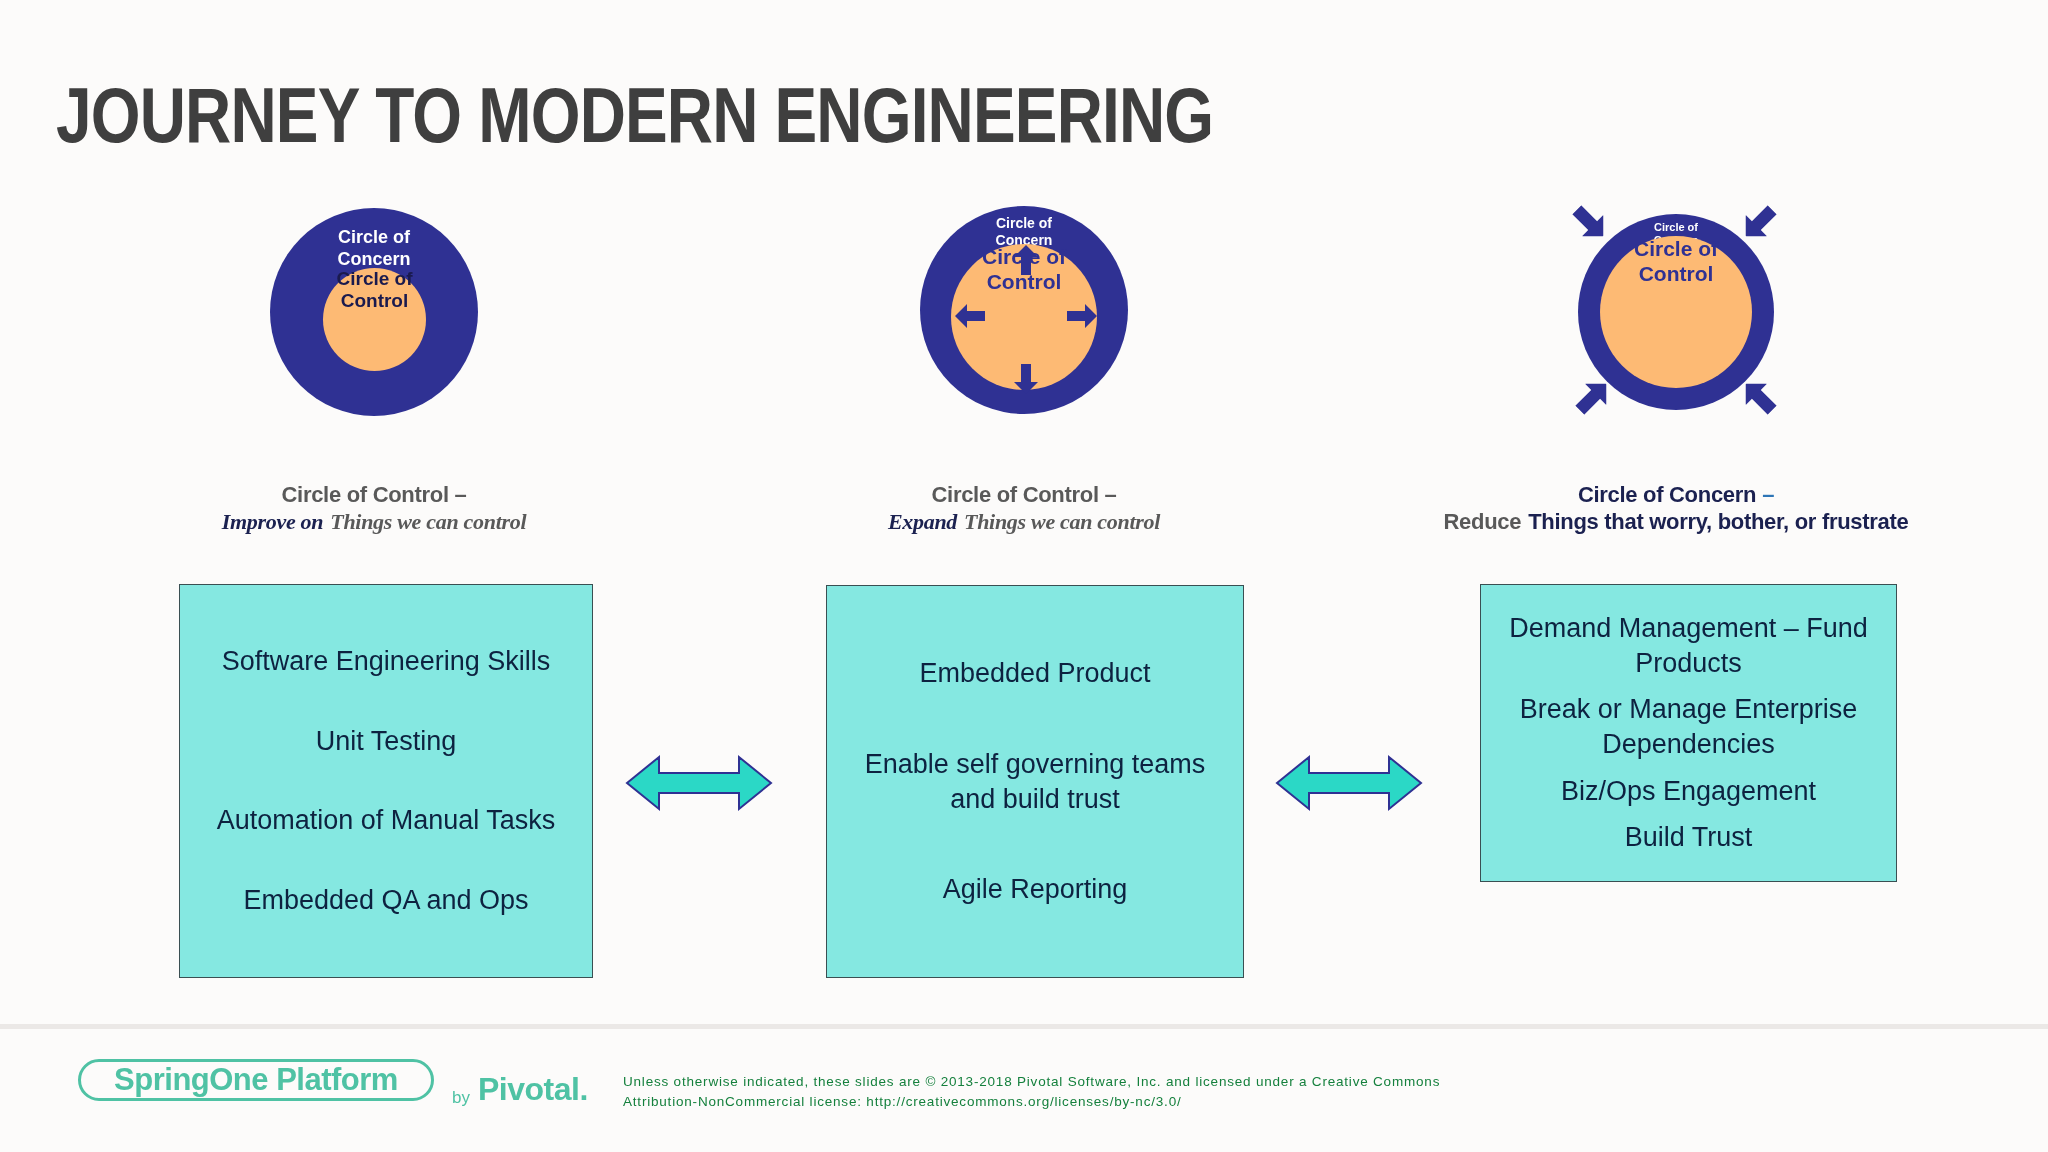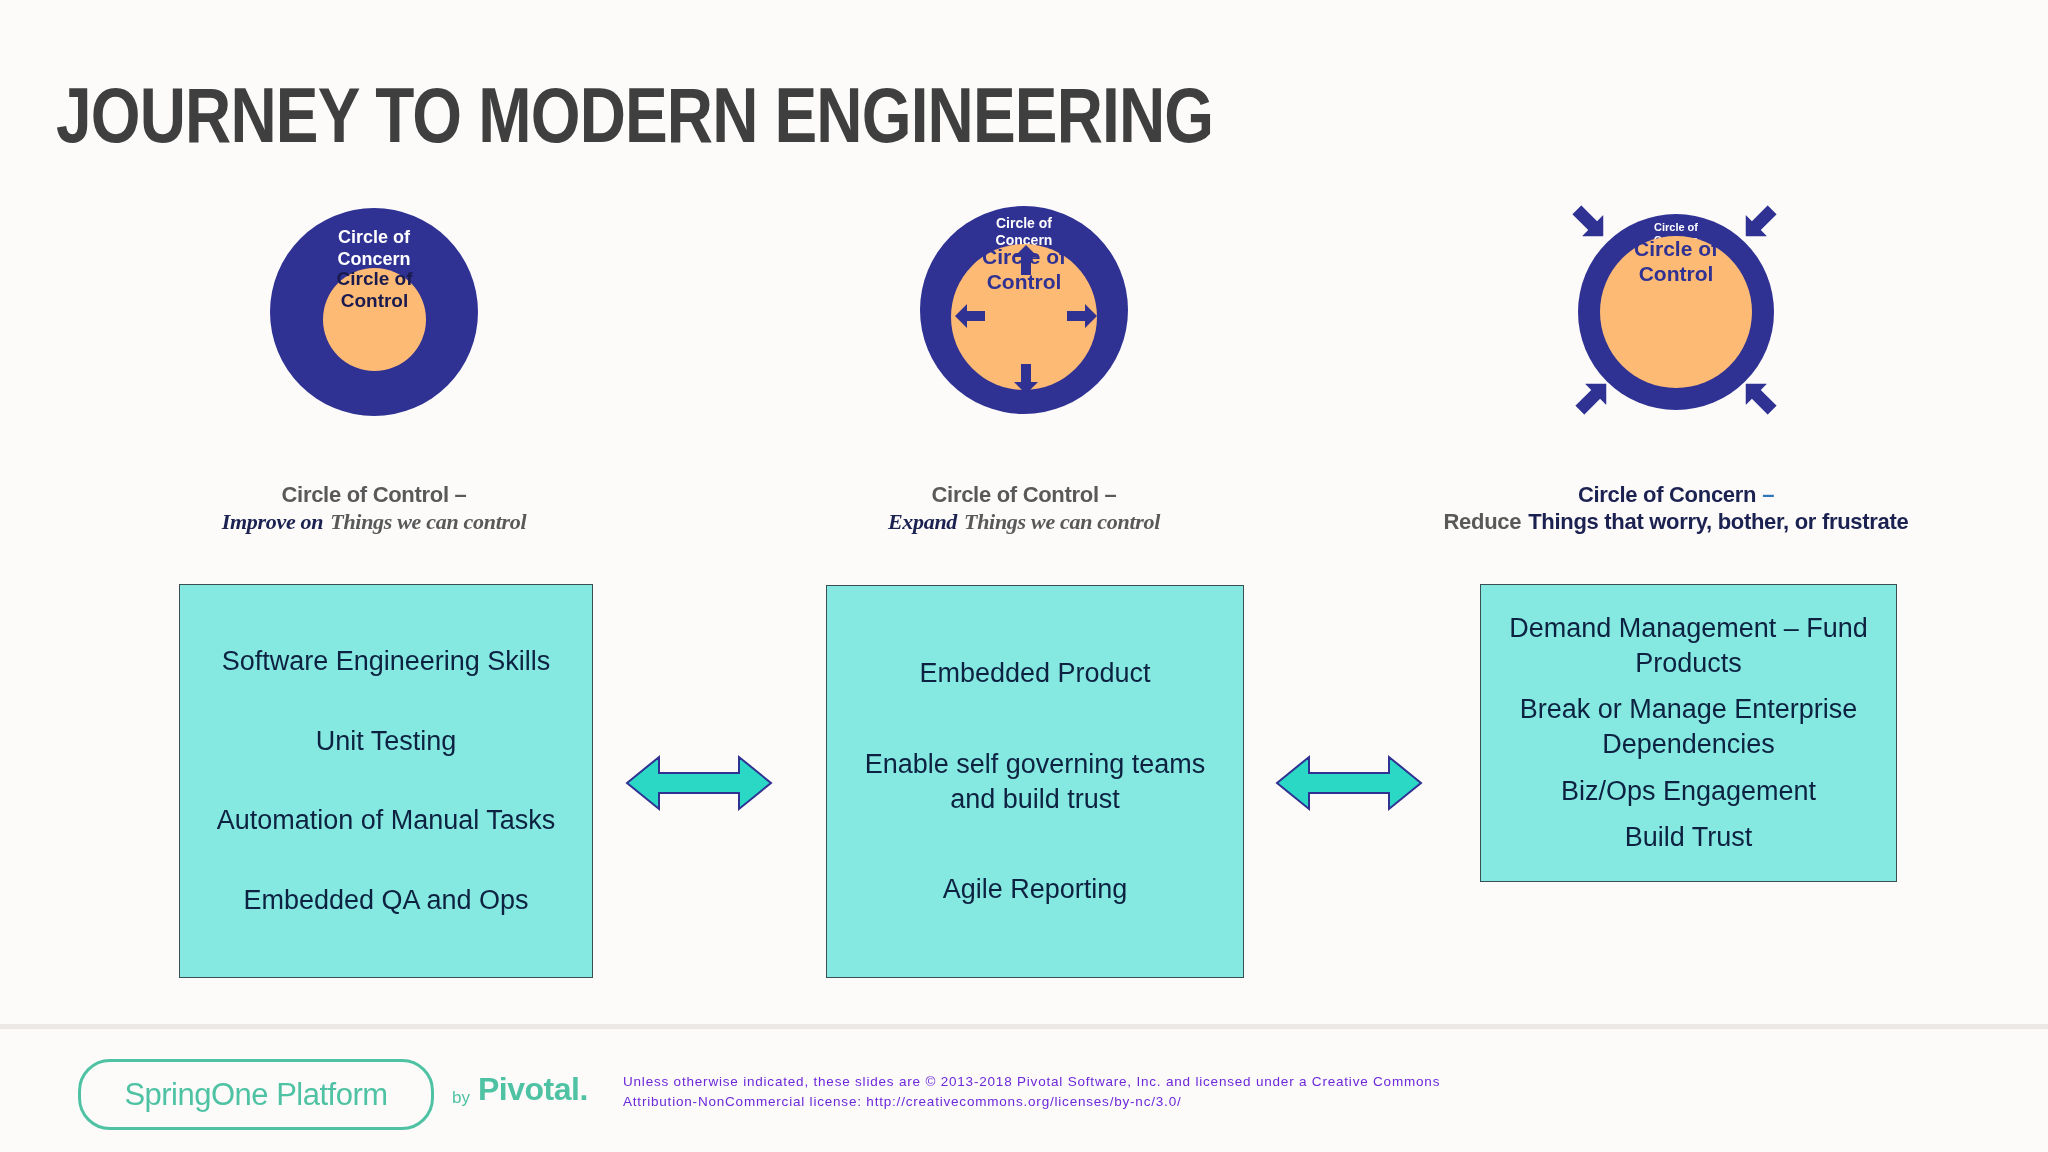--- a/index.html
+++ b/index.html
@@ -81,34 +81,34 @@
 
   
   .dbl-arrow { position:absolute; }
   .dbl-arrow polygon { fill:#2bd8c6; stroke:#2f3193; stroke-width:2; }
   #dbl1 { left:625px; top:753px; }
   #dbl2 { left:1275px; top:753px; }
 
   
   .divider { position:absolute; left:0; top:1024px; width:2048px; height:5px; background:#ebe8e6; }
   .logo-pill {
-    position:absolute; left:78px; top:1059px; width:356px; height:71px;
+    position:absolute; left:78px; top:1059px; width:356px; height:42px;
     box-sizing:border-box; border:3px solid #4fc2a4; border-radius:32px;
     display:flex; align-items:center; justify-content:center;
-    color:#4fc2a4; font-size:31px; font-weight:400; letter-spacing:-0.5px;
+    color:#4fc2a4; font-size:31px; font-weight:700; letter-spacing:-0.5px;
   }
   .by-pivotal {
     position:absolute; left:452px; top:1066px; height:42px;
     display:flex; align-items:flex-end; color:#4fc2a4;
   }
   .by-word { font-size:17px; margin-right:8px; }
   .pivotal-word { font-size:32px; font-weight:700; letter-spacing:-0.5px; }
   .license {
     position:absolute; left:623px; top:1072px; width:900px;
-    color:#6d28d9; font-size:13.5px; letter-spacing:0.8px; line-height:20px;
+    color:#15803d; font-size:13.5px; letter-spacing:0.8px; line-height:20px;
   }
 </style>
 </head>
 <body>
 
 <div class="slide">
 
   <div class="title">JOURNEY TO MODERN ENGINEERING</div>
 
   <div class="diagram" id="d1">

